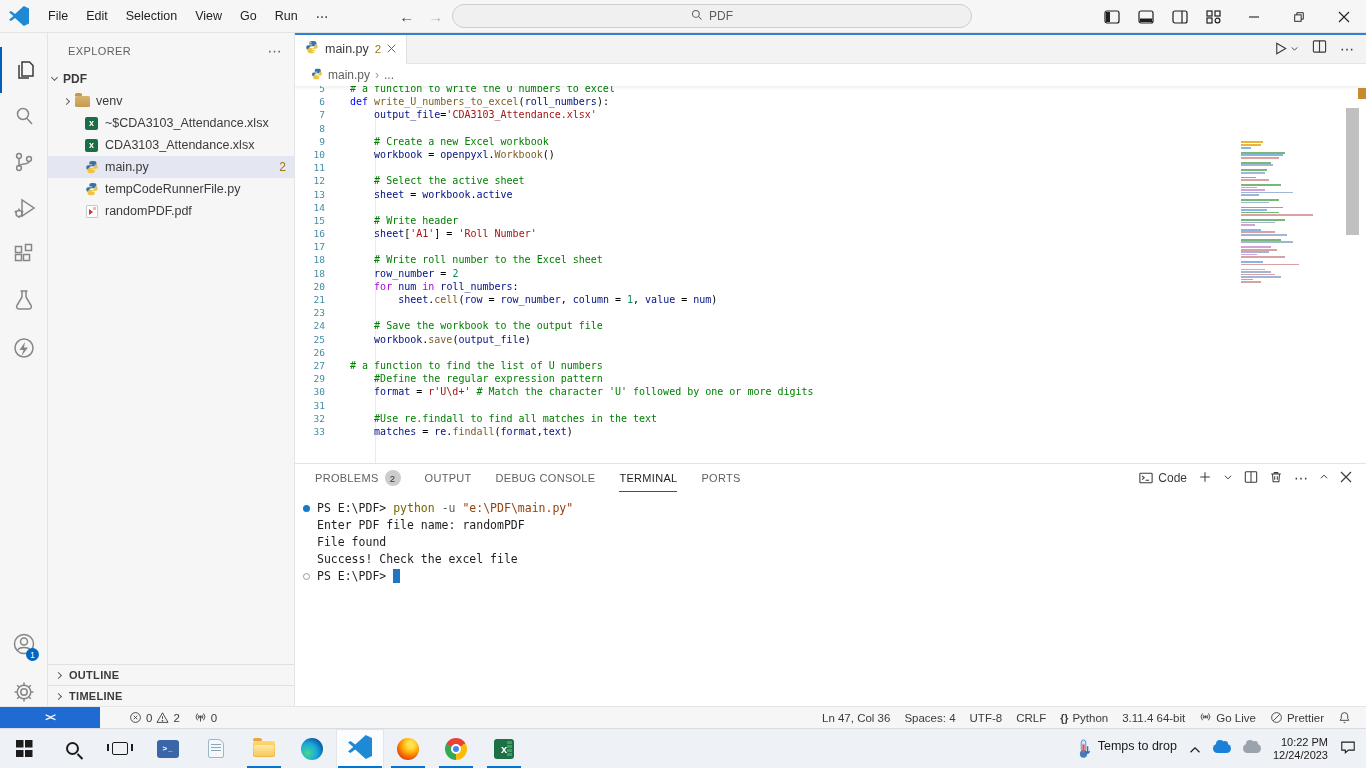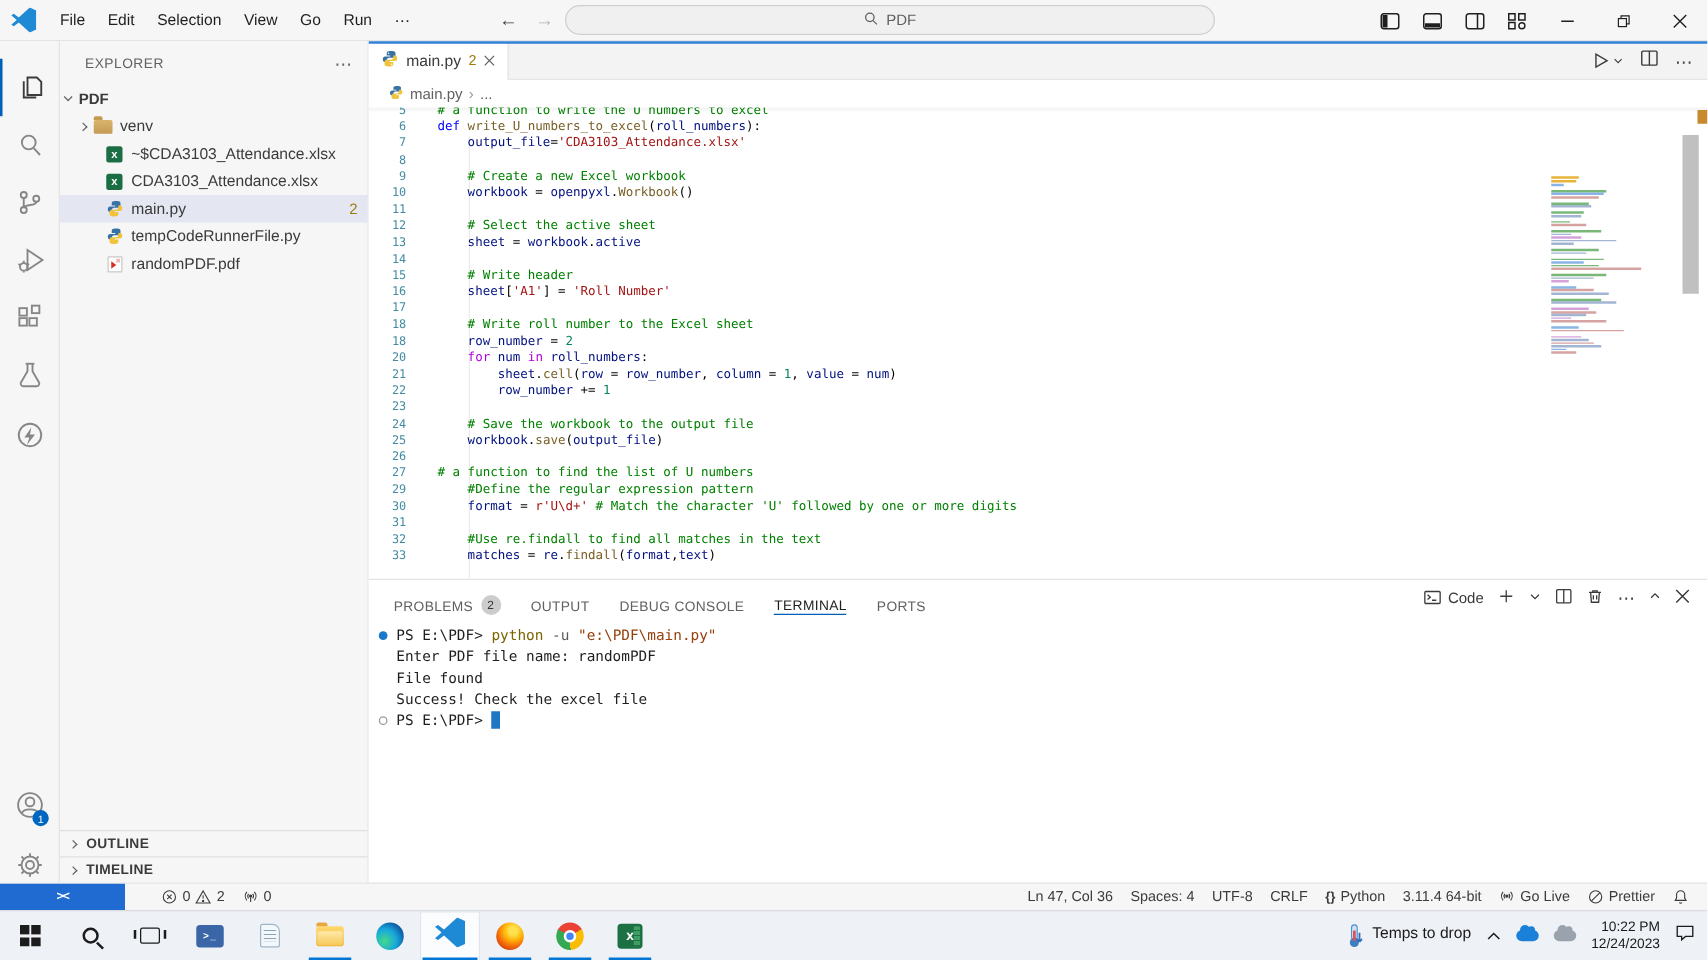--- a/index.html
+++ b/index.html
@@ -67,21 +67,21 @@
 
   
   #minimap { position:absolute; top:55px; right:25px; width:100px; z-index:4; }
   .mm-row { height:1.7px; margin-bottom:.8px; opacity:.8; }
   #scrollthumb { position:absolute; right:7px; top:75px; width:13px; height:127px; background:rgba(90,90,90,.38); z-index:5; }
   #rulermark { position:absolute; right:0; top:55px; width:8px; height:11px; background:#c88a2e; z-index:5; }
 
   
   #panel { position:absolute; left:0; top:430px; width:100%; height:243px; background:#fff; border-top:1px solid #e4e4e4; }
   #panel-tabs { position:absolute; left:20px; top:0; height:28px; display:flex; gap:24px; align-items:center; }
-  .panel-tab { font-size:11px; letter-spacing:.3px; color:#616161; height:28px; display:flex; align-items:flex-end; gap:6px; }
+  .panel-tab { font-size:11px; letter-spacing:.3px; color:#616161; height:28px; display:flex; align-items:center; gap:6px; }
   .panel-tab.active { color:#1f1f1f; border-bottom:1px solid #005fb8; }
   .panel-tab .p-badge { background:#ccc; color:#333; font-size:9.5px; min-width:16px; height:16px; border-radius:8px; display:flex; align-items:center; justify-content:center; }
   #panel-toolbar { position:absolute; right:14px; top:0; height:28px; display:flex; align-items:center; gap:11px; color:#3b3b3b; font-size:12px; }
   #terminal { position:absolute; left:0; top:36px; width:100%; bottom:0; }
   .term-line { position:relative; padding-left:22px; height:17px; line-height:17px; font-family:"DejaVu Sans Mono",monospace; font-size:11.5px; white-space:pre; }
   .term-deco { position:absolute; left:8px; top:5px; width:7px; height:7px; border-radius:50%; }
   .term-deco.success { background:#1a78c8; }
   .term-deco.prompt { border:1px solid #9a9a9a; }
   .term-cursor { display:inline-block; width:7px; height:14px; background:#1f77c4; vertical-align:-3px; }
 
@@ -400,21 +400,20 @@
           <div class="code-line"><span class="ln">12</span><span class="ct"><span style="color: rgb(0, 0, 0);">    </span><span style="color: rgb(0, 128, 0);"># Select the active sheet</span></span></div>
           <div class="code-line"><span class="ln">13</span><span class="ct"><span style="color: rgb(0, 0, 0);">    </span><span style="color: rgb(0, 16, 128);">sheet</span><span style="color: rgb(0, 0, 0);"> = </span><span style="color: rgb(0, 16, 128);">workbook</span><span style="color: rgb(0, 0, 0);">.</span><span style="color: rgb(0, 16, 128);">active</span></span></div>
           <div class="code-line"><span class="ln">14</span><span class="ct"></span></div>
           <div class="code-line"><span class="ln">15</span><span class="ct"><span style="color: rgb(0, 0, 0);">    </span><span style="color: rgb(0, 128, 0);"># Write header</span></span></div>
           <div class="code-line"><span class="ln">16</span><span class="ct"><span style="color: rgb(0, 0, 0);">    </span><span style="color: rgb(0, 16, 128);">sheet</span><span style="color: rgb(0, 0, 0);">[</span><span style="color: rgb(163, 21, 21);">'A1'</span><span style="color: rgb(0, 0, 0);">] = </span><span style="color: rgb(163, 21, 21);">'Roll Number'</span></span></div>
           <div class="code-line"><span class="ln">17</span><span class="ct"></span></div>
           <div class="code-line"><span class="ln">18</span><span class="ct"><span style="color: rgb(0, 0, 0);">    </span><span style="color: rgb(0, 128, 0);"># Write roll number to the Excel sheet</span></span></div>
           <div class="code-line"><span class="ln">18</span><span class="ct"><span style="color: rgb(0, 0, 0);">    </span><span style="color: rgb(0, 16, 128);">row_number</span><span style="color: rgb(0, 0, 0);"> = </span><span style="color: rgb(9, 134, 88);">2</span></span></div>
           <div class="code-line"><span class="ln">20</span><span class="ct"><span style="color: rgb(0, 0, 0);">    </span><span style="color: rgb(175, 0, 219);">for</span><span style="color: rgb(0, 0, 0);"> </span><span style="color: rgb(0, 16, 128);">num</span><span style="color: rgb(0, 0, 0);"> </span><span style="color: rgb(175, 0, 219);">in</span><span style="color: rgb(0, 0, 0);"> </span><span style="color: rgb(0, 16, 128);">roll_numbers</span><span style="color: rgb(0, 0, 0);">:</span></span></div>
           <div class="code-line"><span class="ln">21</span><span class="ct"><span style="color: rgb(0, 0, 0);">        </span><span style="color: rgb(0, 16, 128);">sheet</span><span style="color: rgb(0, 0, 0);">.</span><span style="color: rgb(121, 94, 38);">cell</span><span style="color: rgb(0, 0, 0);">(</span><span style="color: rgb(0, 16, 128);">row</span><span style="color: rgb(0, 0, 0);"> = </span><span style="color: rgb(0, 16, 128);">row_number</span><span style="color: rgb(0, 0, 0);">, </span><span style="color: rgb(0, 16, 128);">column</span><span style="color: rgb(0, 0, 0);"> = </span><span style="color: rgb(9, 134, 88);">1</span><span style="color: rgb(0, 0, 0);">, </span><span style="color: rgb(0, 16, 128);">value</span><span style="color: rgb(0, 0, 0);"> = </span><span style="color: rgb(0, 16, 128);">num</span><span style="color: rgb(0, 0, 0);">)</span></span></div>
-          <div class="code-line"><span class="ln">22</span><span class="ct"><span style="color: rgb(0, 0, 0);">        </span><span style="color: rgb(0, 16, 128);">row_number</span><span style="color: rgb(0, 0, 0);"> += </span><span style="color: rgb(9, 134, 88);">1</span></span></div>
           <div class="code-line"><span class="ln">23</span><span class="ct"></span></div>
           <div class="code-line"><span class="ln">24</span><span class="ct"><span style="color: rgb(0, 0, 0);">    </span><span style="color: rgb(0, 128, 0);"># Save the workbook to the output file</span></span></div>
           <div class="code-line"><span class="ln">25</span><span class="ct"><span style="color: rgb(0, 0, 0);">    </span><span style="color: rgb(0, 16, 128);">workbook</span><span style="color: rgb(0, 0, 0);">.</span><span style="color: rgb(121, 94, 38);">save</span><span style="color: rgb(0, 0, 0);">(</span><span style="color: rgb(0, 16, 128);">output_file</span><span style="color: rgb(0, 0, 0);">)</span></span></div>
           <div class="code-line"><span class="ln">26</span><span class="ct"></span></div>
           <div class="code-line"><span class="ln">27</span><span class="ct"><span style="color: rgb(0, 128, 0);"># a function to find the list of U numbers</span></span></div>
           <div class="code-line"><span class="ln">29</span><span class="ct"><span style="color: rgb(0, 0, 0);">    </span><span style="color: rgb(0, 128, 0);">#Define the regular expression pattern</span></span></div>
           <div class="code-line"><span class="ln">30</span><span class="ct"><span style="color: rgb(0, 0, 0);">    </span><span style="color: rgb(0, 16, 128);">format</span><span style="color: rgb(0, 0, 0);"> = </span><span style="color: rgb(163, 21, 21);">r'U\d+'</span><span style="color: rgb(0, 0, 0);"> </span><span style="color: rgb(0, 128, 0);"># Match the character 'U' followed by one or more digits</span></span></div>
           <div class="code-line"><span class="ln">31</span><span class="ct"></span></div>
           <div class="code-line"><span class="ln">32</span><span class="ct"><span style="color: rgb(0, 0, 0);">    </span><span style="color: rgb(0, 128, 0);">#Use re.findall to find all matches in the text</span></span></div>
           <div class="code-line"><span class="ln">33</span><span class="ct"><span style="color: rgb(0, 0, 0);">    </span><span style="color: rgb(0, 16, 128);">matches</span><span style="color: rgb(0, 0, 0);"> = </span><span style="color: rgb(0, 16, 128);">re</span><span style="color: rgb(0, 0, 0);">.</span><span style="color: rgb(121, 94, 38);">findall</span><span style="color: rgb(0, 0, 0);">(</span><span style="color: rgb(0, 16, 128);">format</span><span style="color: rgb(0, 0, 0);">,</span><span style="color: rgb(0, 16, 128);">text</span><span style="color: rgb(0, 0, 0);">)</span></span></div>

